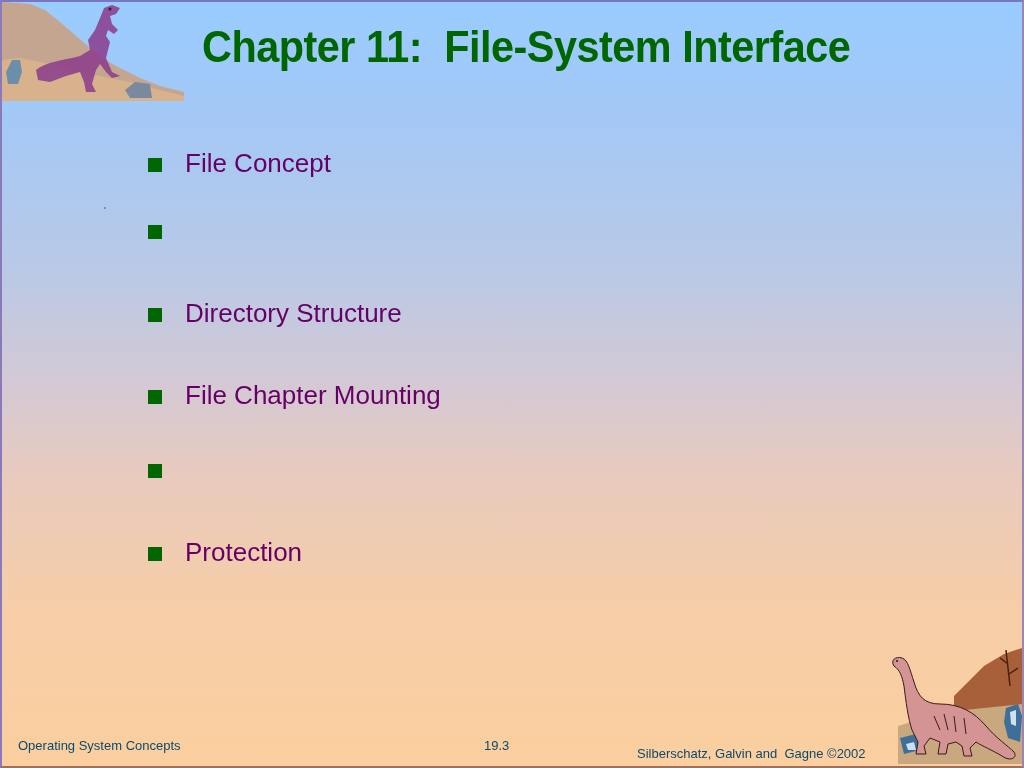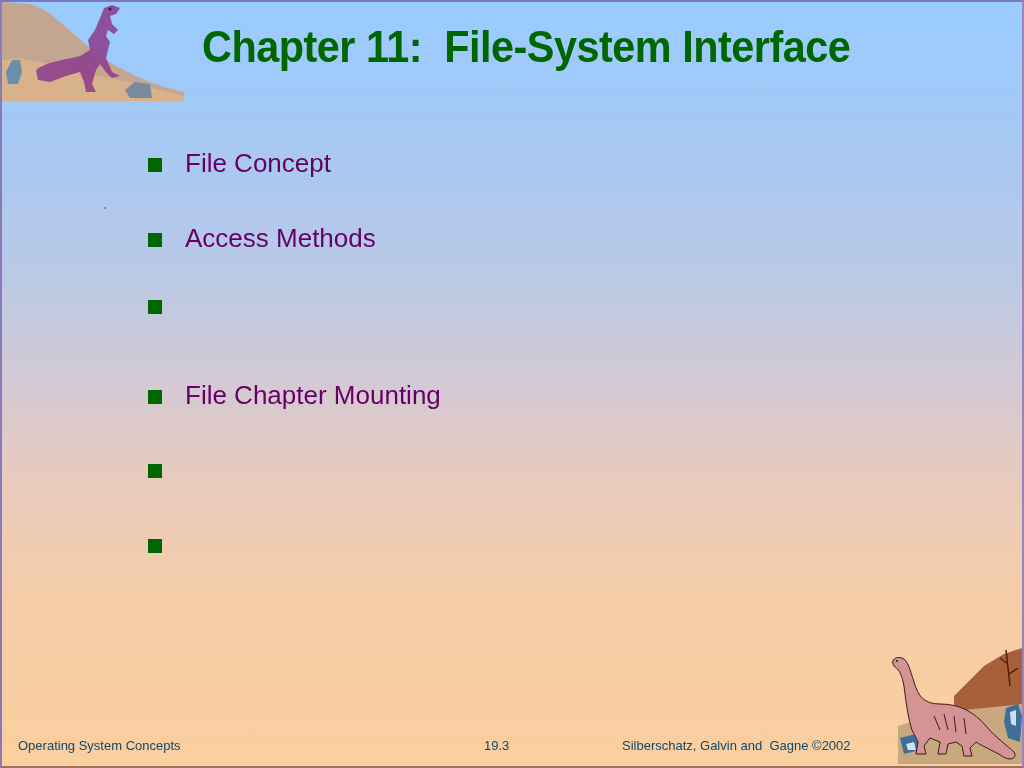--- a/index.html
+++ b/index.html
@@ -87,21 +87,21 @@
     .footer-left, .footer-center, .footer-right {
       position: absolute;
       top: 738px;
       font-family: "Liberation Sans", sans-serif;
       font-size: 13px;
       color: #0c4a6e;
       white-space: pre;
     }
     .footer-left { left: 18px; }
     .footer-center { left: 484px; }
-    .footer-right { left: 622px; }
+    .footer-right { left: 637px; margin-top: 8px; }
     .stray-mark {
       position: absolute;
       left: 104px; top: 207px;
       width: 2px; height: 2px;
       background: #7890b0;
     }
   </style>
 </head>
 <body>
 
@@ -120,34 +120,35 @@
 
 <div class="stray-mark"></div>
 
 <ul class="bullets">
   <li class="bullet-item" style="top:148px">
     <span class="bullet-marker"></span>
     <span class="bullet-text">File Concept</span>
   </li>
   <li class="bullet-item" style="top:223px">
     <span class="bullet-marker"></span>
-    <span class="bullet-text">Access Methods</span>
   </li>
   <li class="bullet-item" style="top:298px">
     <span class="bullet-marker"></span>
+    <span class="bullet-text">Directory Structure</span>
   </li>
   <li class="bullet-item" style="top:380px">
     <span class="bullet-marker"></span>
     <span class="bullet-text">File Chapter Mounting</span>
   </li>
   <li class="bullet-item" style="top:462px">
     <span class="bullet-marker"></span>
   </li>
   <li class="bullet-item" style="top:537px">
     <span class="bullet-marker"></span>
+    <span class="bullet-text">Protection</span>
   </li>
 </ul>
 
 <svg class="corner-art-br" viewBox="0 0 140 122" xmlns="http://www.w3.org/2000/svg">
   <path d="M70,50 L100,20 L120,8 L138,2 L138,90 L70,90 Z" fill="#a8603a"></path>
   <path d="M122,4 L126,40 M124,18 L116,12 M125,28 L134,22" stroke="#4a2010" stroke-width="1.5" fill="none"></path>
   <path d="M14,80 L60,66 L100,62 L138,58 L138,118 L14,118 Z" fill="#c9a77f"></path>
   <path d="M16,92 L32,88 L36,104 L20,108 Z" fill="#3d6f9a"></path>
   <path d="M122,62 L134,58 L138,70 L136,96 L124,92 L120,76 Z" fill="#3d6f9a"></path>
   <path d="M126,66 L132,64 L132,80 L127,78 Z" fill="#cfe0ee"></path>

